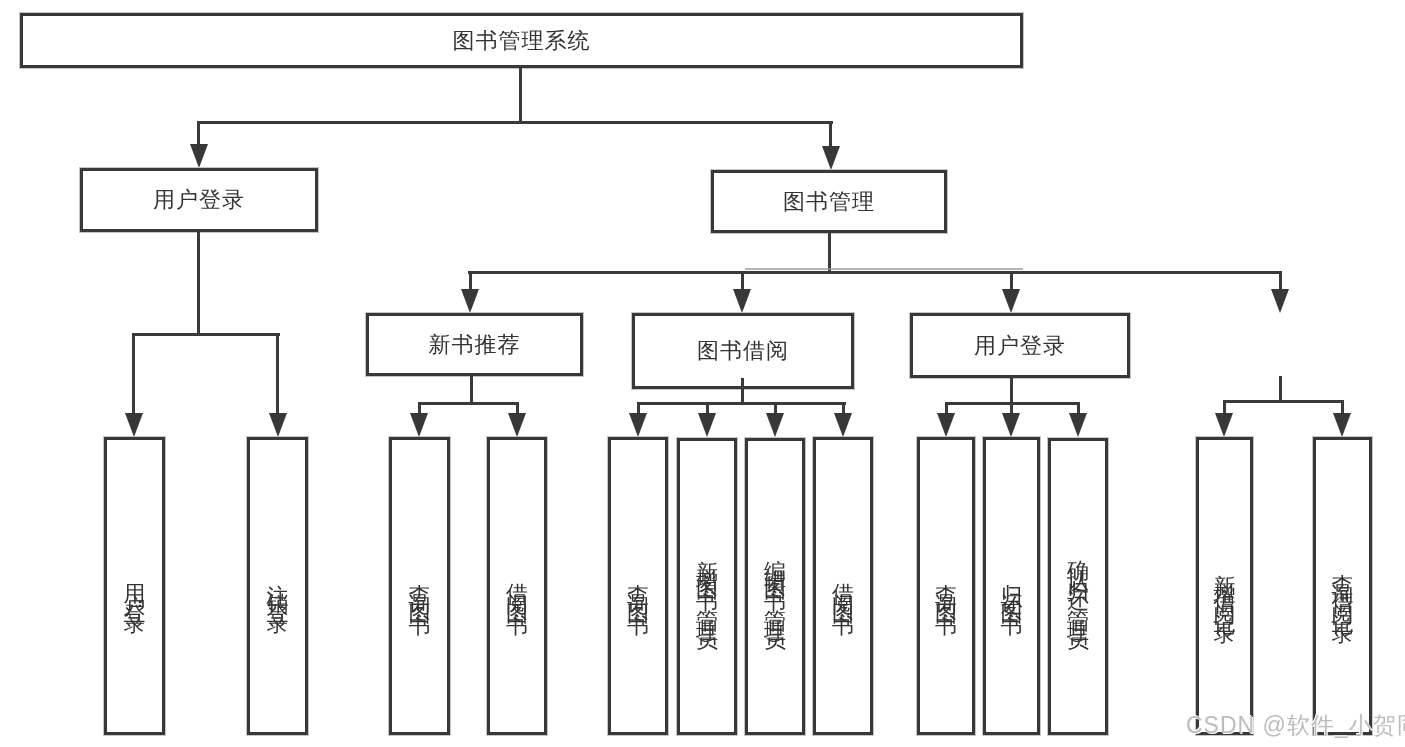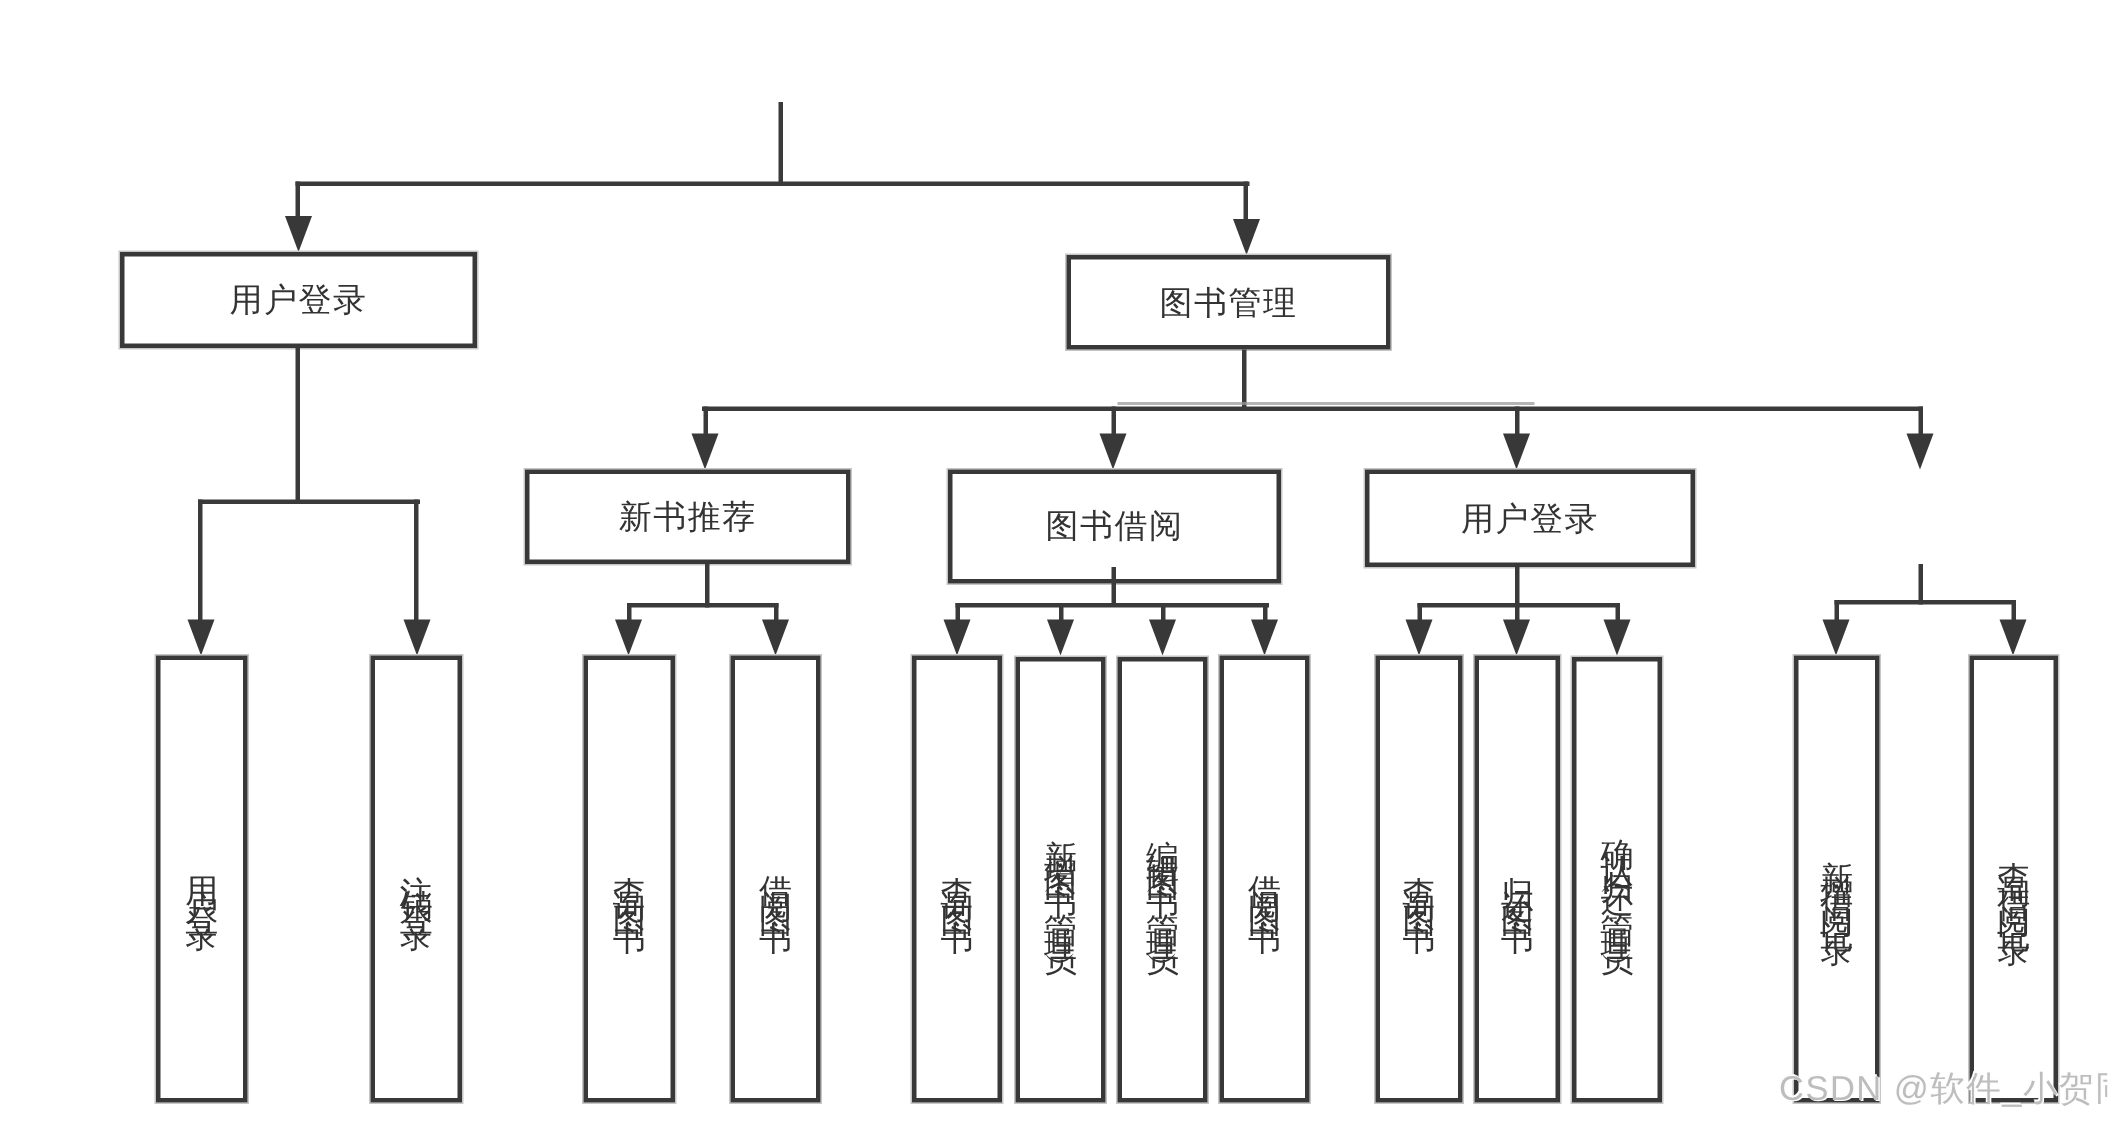--- a/index.html
+++ b/index.html
@@ -18,32 +18,35 @@
   .arrow{position:absolute;width:0;height:0;border-left:9px solid transparent;
          border-right:9px solid transparent;border-top:24px solid #383838;}
   .watermark{position:absolute;font-size:23px;color:#bdbdbd;letter-spacing:1px;z-index:5;
              text-shadow:1px 1px 0 #fdfdfd,-1px -1px 0 #fdfdfd;white-space:nowrap;}
 </style>
 </head>
 <body>
 
 <div id="stage">
 
+  <div class="box" style="left:20px;top:13px;width:1003px;height:55px;">
+    <span>图书管理系统</span>
+  </div>
 
   <div class="v" style="left:519px;top:68px;height:56px;"></div>
   <div class="h" style="left:197px;top:121px;width:636px;"></div>
   <div class="v" style="left:197px;top:121px;height:26px;"></div>
   <div class="arrow" style="left:190px;top:144px;"></div>
   <div class="v" style="left:829px;top:121px;height:28px;"></div>
   <div class="arrow" style="left:822px;top:146px;"></div>
 
   <div class="box" style="left:80px;top:168px;width:238px;height:64px;">
     <span>用户登录</span>
   </div>
-  <div class="box" style="left:711px;top:170px;width:216px;height:63px;">
+  <div class="box" style="left:711px;top:170px;width:236px;height:63px;">
     <span>图书管理</span>
   </div>
 
   <div class="v" style="left:197px;top:232px;height:104px;"></div>
   <div class="h" style="left:132px;top:333px;width:148px;"></div>
   <div class="v" style="left:132px;top:333px;height:82px;"></div>
   <div class="arrow" style="left:125px;top:413px;"></div>
   <div class="v" style="left:276px;top:333px;height:82px;"></div>
   <div class="arrow" style="left:269px;top:413px;"></div>
 
@@ -52,21 +55,21 @@
   <div class="ghost" style="left:745px;top:268px;width:278px;"></div>
   <div class="v" style="left:469px;top:271px;height:20px;"></div>
   <div class="arrow" style="left:461px;top:289px;"></div>
   <div class="v" style="left:741px;top:271px;height:20px;"></div>
   <div class="arrow" style="left:733px;top:289px;"></div>
   <div class="v" style="left:1010px;top:271px;height:20px;"></div>
   <div class="arrow" style="left:1002px;top:289px;"></div>
   <div class="v" style="left:1279px;top:271px;height:20px;"></div>
   <div class="arrow" style="left:1271px;top:289px;"></div>
 
-  <div class="box" style="left:350px;top:313px;width:217px;height:63px;">
+  <div class="box" style="left:366px;top:313px;width:217px;height:63px;">
     <span>新书推荐</span>
   </div>
   <div class="box" style="left:632px;top:313px;width:222px;height:76px;">
     <span>图书借阅</span>
   </div>
   <div class="box" style="left:910px;top:313px;width:220px;height:65px;">
     <span>用户登录</span>
   </div>
 
   <div class="v" style="left:470px;top:376px;height:29px;"></div>

